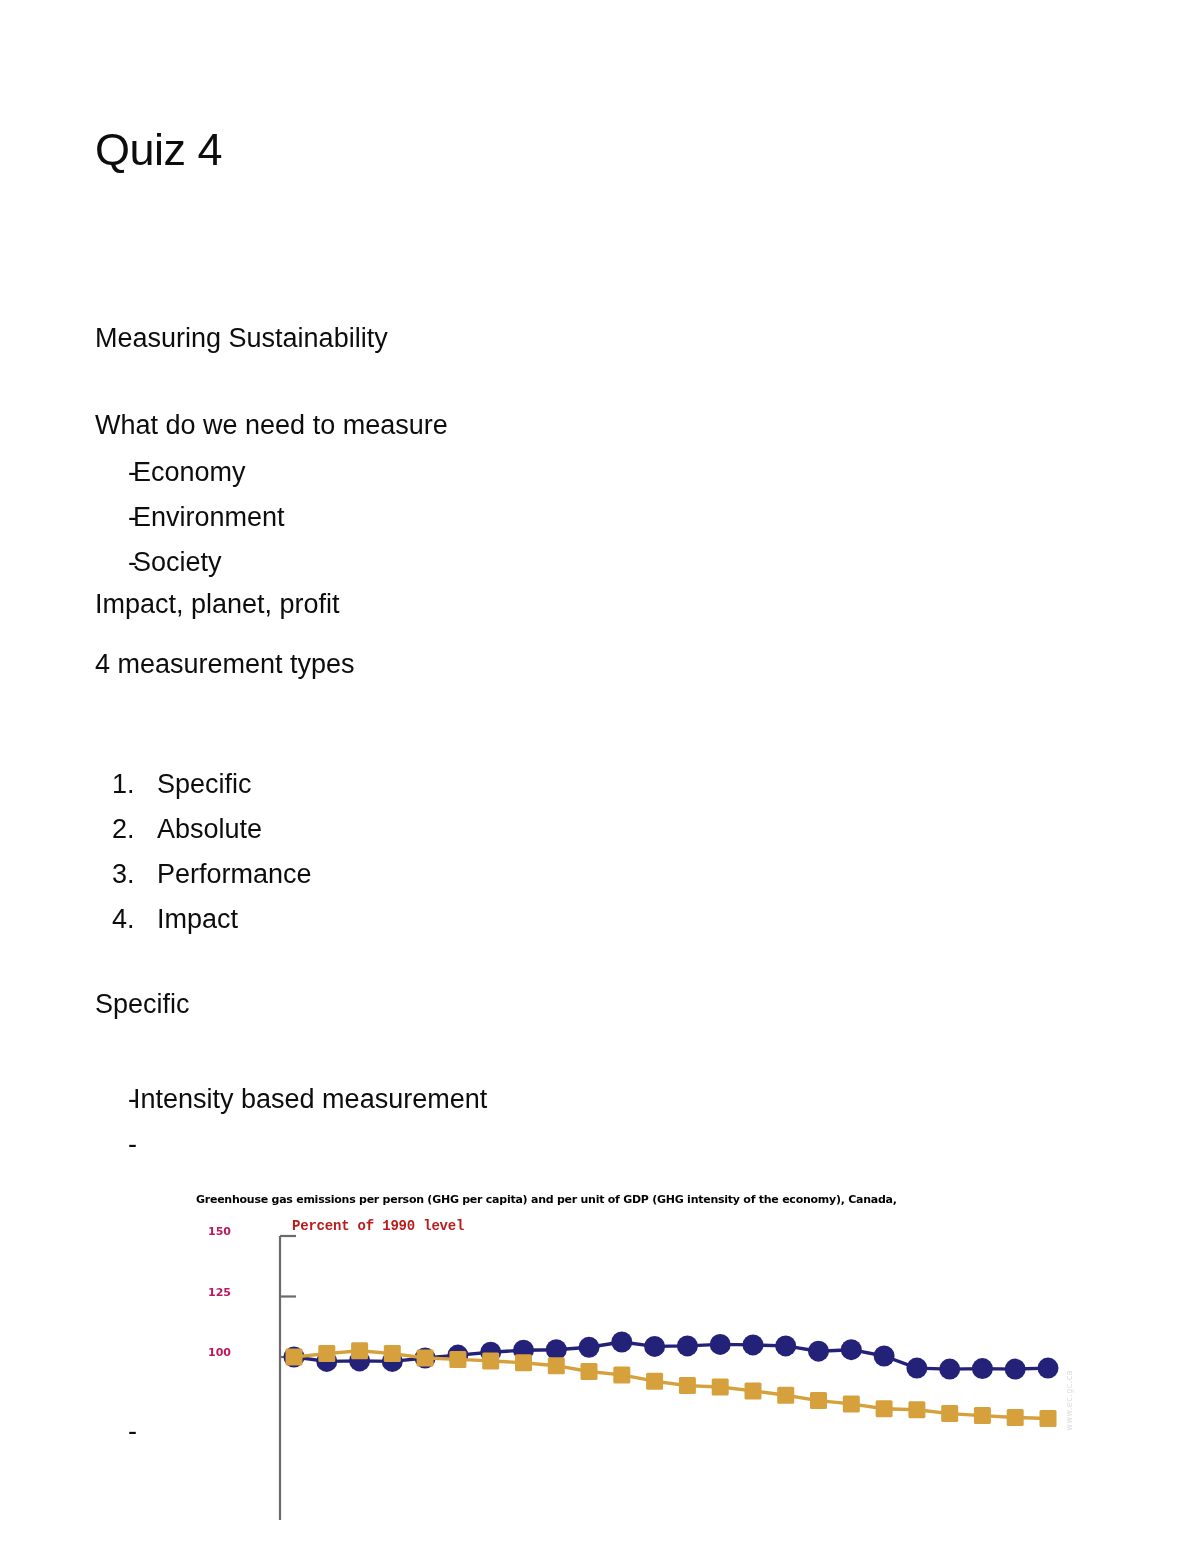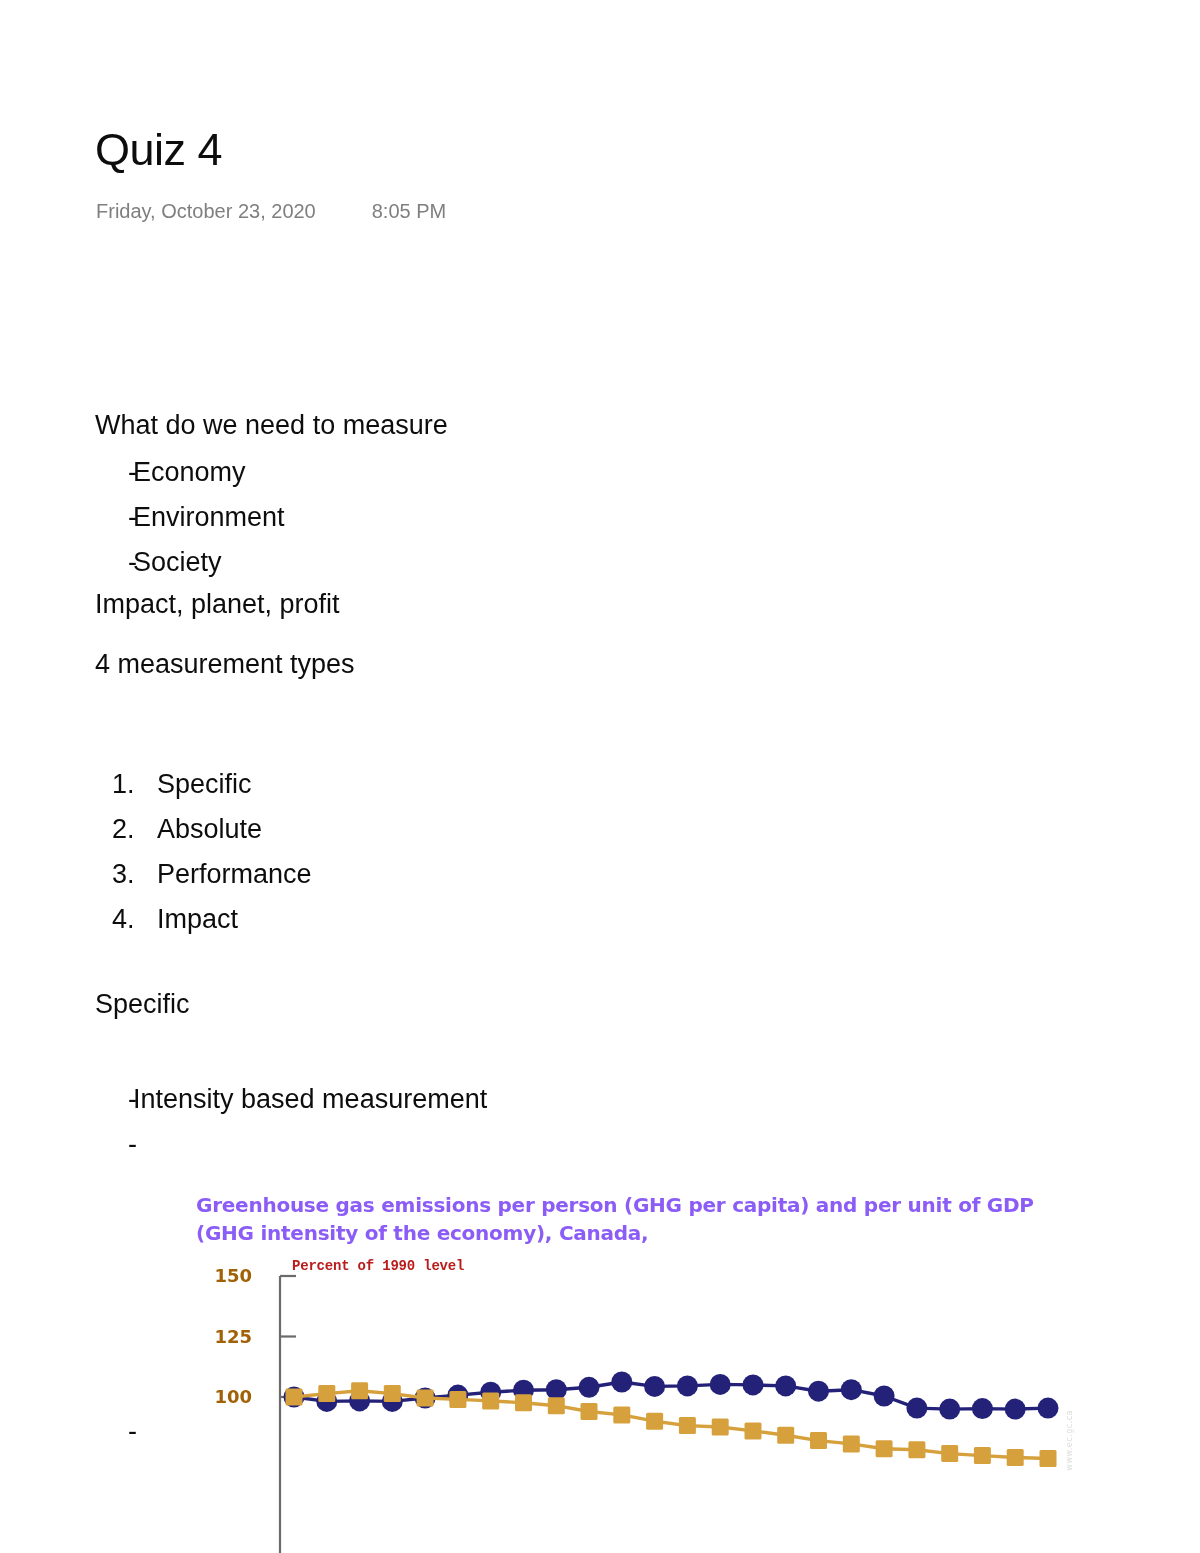--- a/index.html
+++ b/index.html
@@ -38,56 +38,56 @@
   ul.dash li .mk { width:38px; flex:0 0 38px; text-align:left; padding-left:33px; box-sizing:border-box; }
   ul.dash li .tx { display:block; }
   ol.num li .mk { width:62px; flex:0 0 62px; text-align:left; padding-left:17px; box-sizing:border-box; }
 
   .empty-dash { position:absolute; left:128px; top:1418px; font-size:27px; color:#0d0d0d; line-height:1; }
 
   
   .chart-wrap { position:absolute; left:196px; top:1192px; width:890px; height:361px; overflow:hidden; }
   .chart-title {
     font-family:"DejaVu Sans", sans-serif;
-    font-size:20px; font-weight:700; line-height:1.38;
-    color:#8b5cf6; letter-spacing:-0.25px;
+    font-size:11px; font-weight:700; line-height:1.38;
+    color:#000000; letter-spacing:-0.25px;
     width:884px;
   }
   .plot { position:relative; margin-top:13px; width:880px; height:300px; }
   .plot-unit {
     position:absolute; left:96px; top:-2px;
     font-family:Liberation Mono, monospace;
     font-size:14px; font-weight:700; color:#b91c1c; white-space:nowrap;
     letter-spacing:-0.2px;
   }
   .ytick {
-    position:absolute; right:0; text-align:right;
+    position:absolute; right:0; 
     font-family:"DejaVu Sans", sans-serif;
-    font-size:18px; font-weight:700; color:#a16207;
+    font-size:11px; font-weight:700; color:#be185d;
     width:44px;
   }
   .ytick-col { position:absolute; left:12px; top:0; width:44px; height:100%; }
   svg.chart-svg { position:absolute; left:0; top:0; }
   .watermark {
     position:absolute; right:2px; top:150px;
     font-family:"DejaVu Sans", sans-serif;
     font-size:8px; color:#dcdcdc;
     writing-mode:vertical-rl; transform:rotate(180deg);
     white-space:nowrap; letter-spacing:0.5px;
   }
 </style>
 </head>
 <body>
 
 <div class="page">
 
   <div class="doc-title">Quiz 4</div>
 
-  <div class="doc-meta"><span class="date">Friday, October 23, 2020</span><span>8:05 PM</span></div>
-
+
+  <div class="block h-line" style="top:325px;">Measuring Sustainability</div>
 
   <div class="block h-line" style="top:412px;">What do we need to measure</div>
 
   <ul class="dash" style="position:absolute; left:95px; top:450px;">
     <li>
         <span class="mk">-</span>
         <span class="tx">Economy</span>
       </li>
     <li>
         <span class="mk">-</span>

